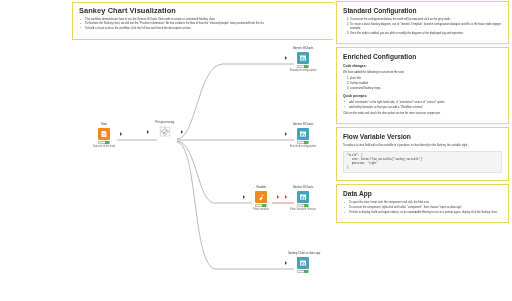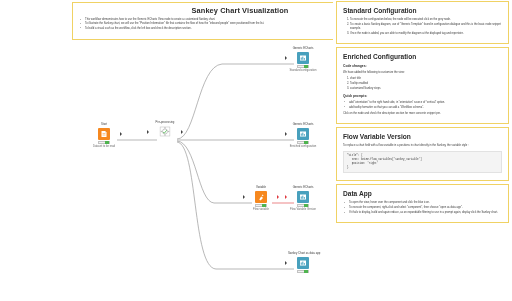--- a/index.html
+++ b/index.html
@@ -11,21 +11,21 @@
     position:relative;
   }
   
   #header-box{
     position:absolute;left:72px;top:2px;width:336px;height:38px;
     border:1px solid #f0d264;background:#ffffff;
     box-sizing:border-box;padding:3px 6px 2px 6px;
   }
   #header-title{
     font-size:7.4px;font-weight:bold;color:#2b2b2b;letter-spacing:.1px;
-    line-height:10px;margin:0 0 2px 0;text-align:center;
+    line-height:10px;margin:0 0 2px 0;
   }
   .hdr-list{list-style:none;margin:0;padding:0;}
   .hdr-list li{
     position:relative;padding-left:6px;
     font-size:2.7px;line-height:4.4px;color:#3a3a3a;
   }
   .hdr-list li:before{
     content:"\2022";position:absolute;left:1px;top:-0.4px;font-size:3px;color:#777;
   }
 

